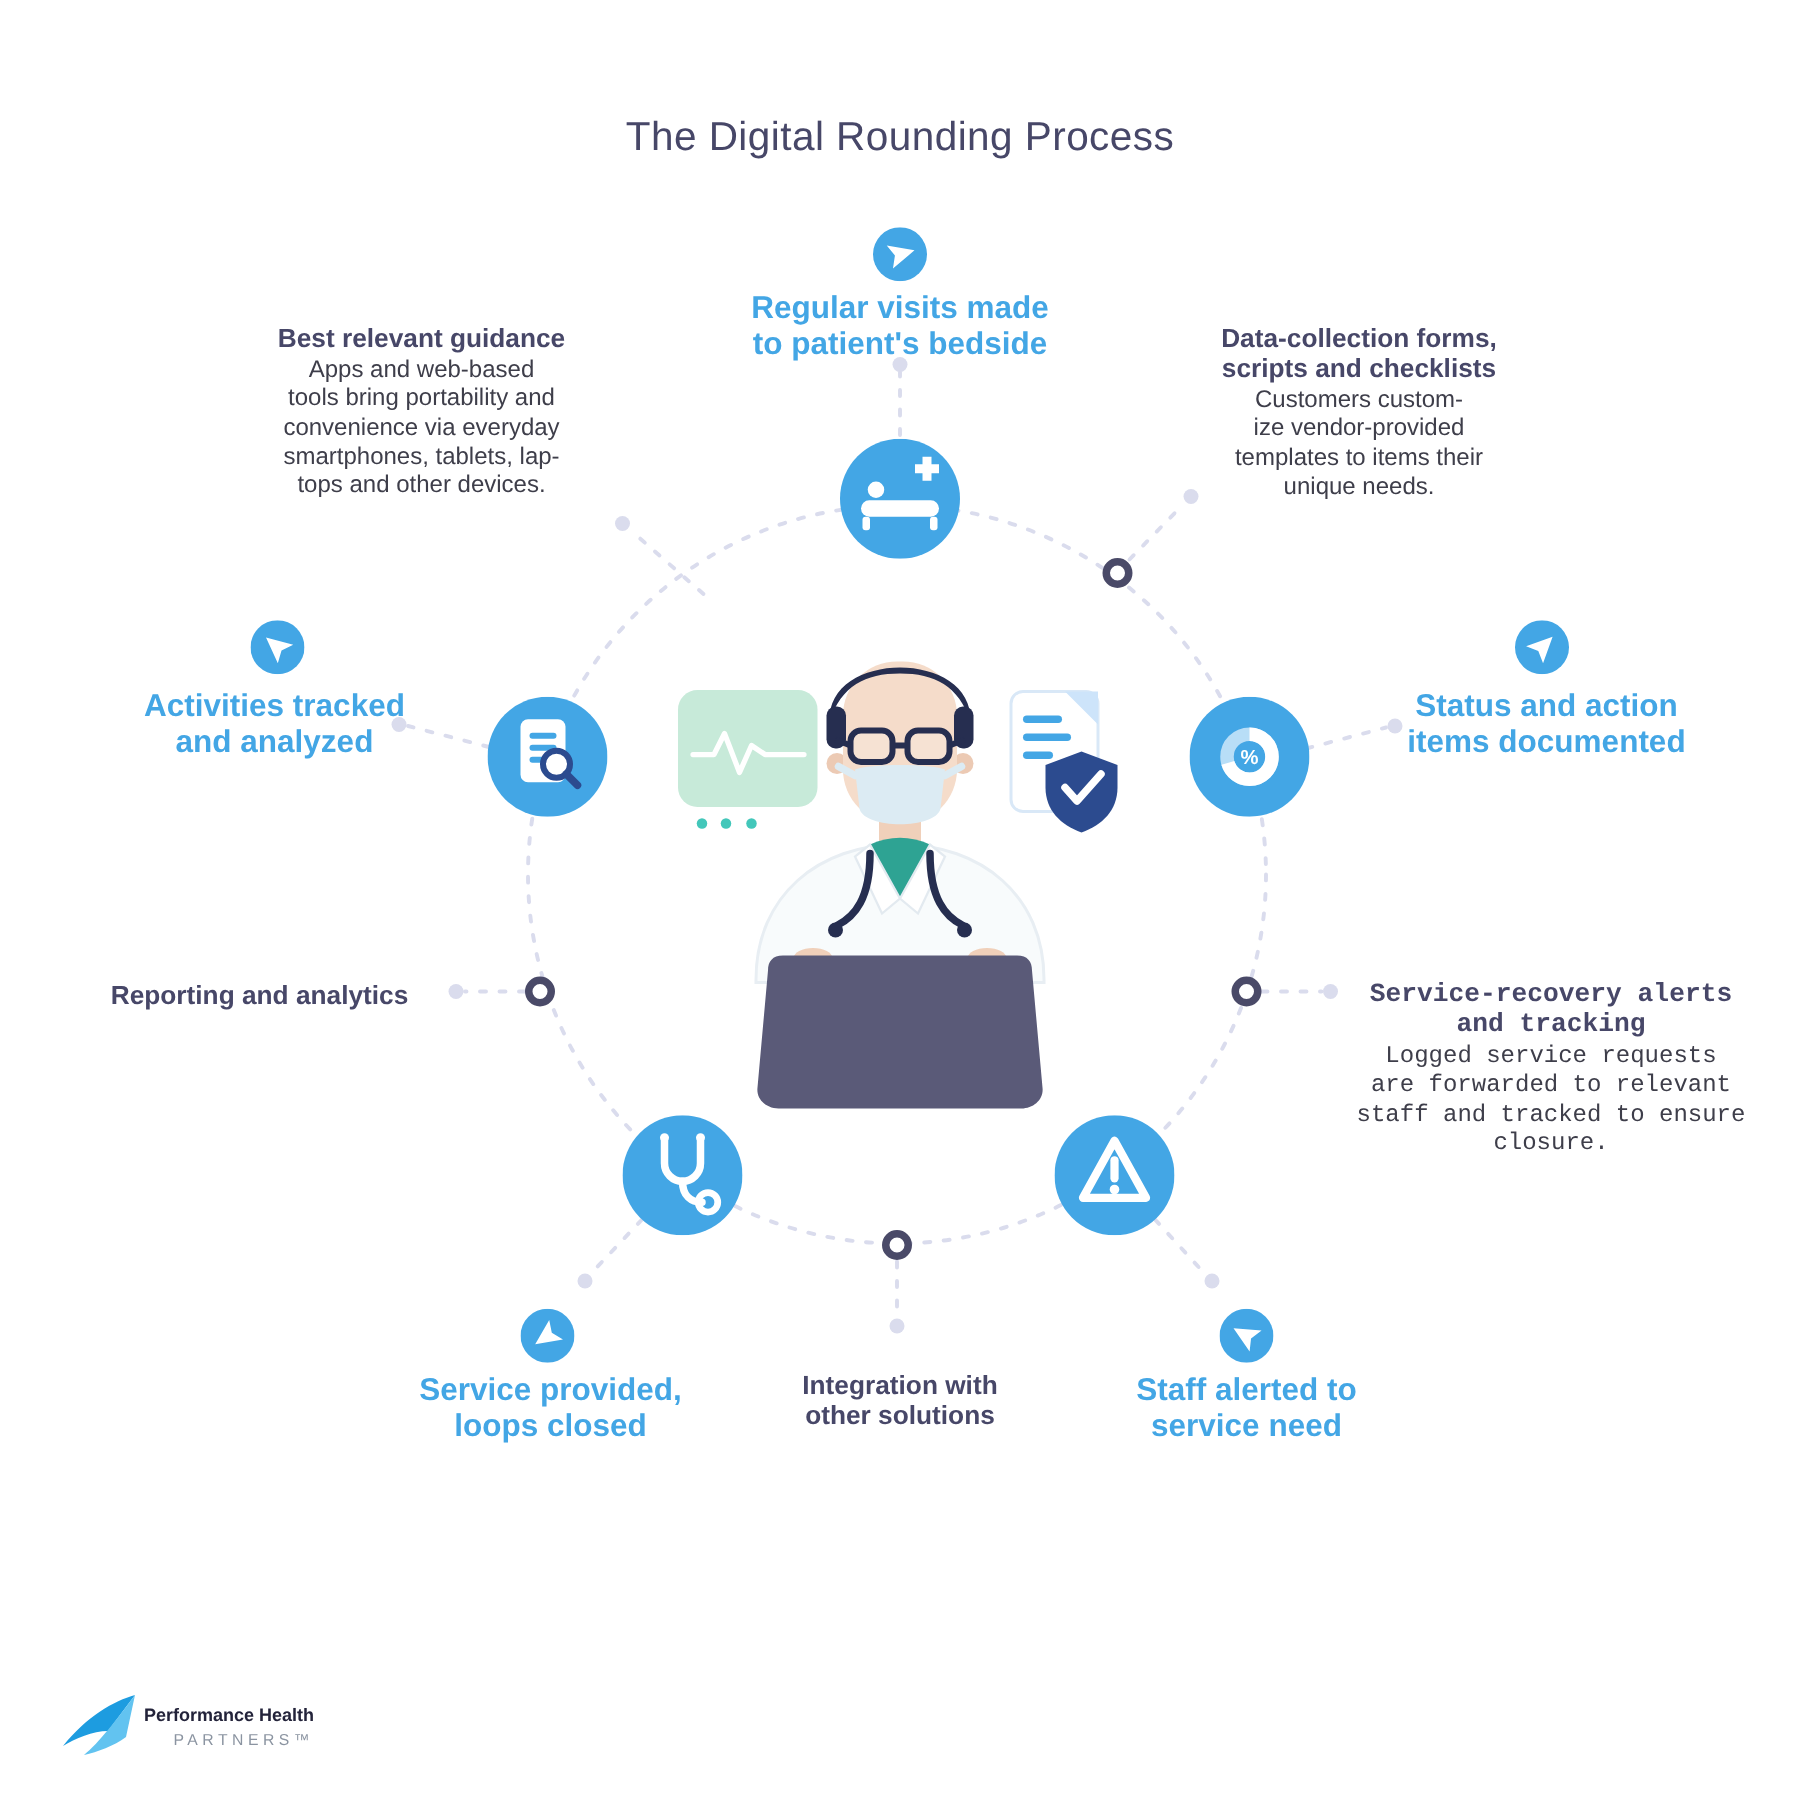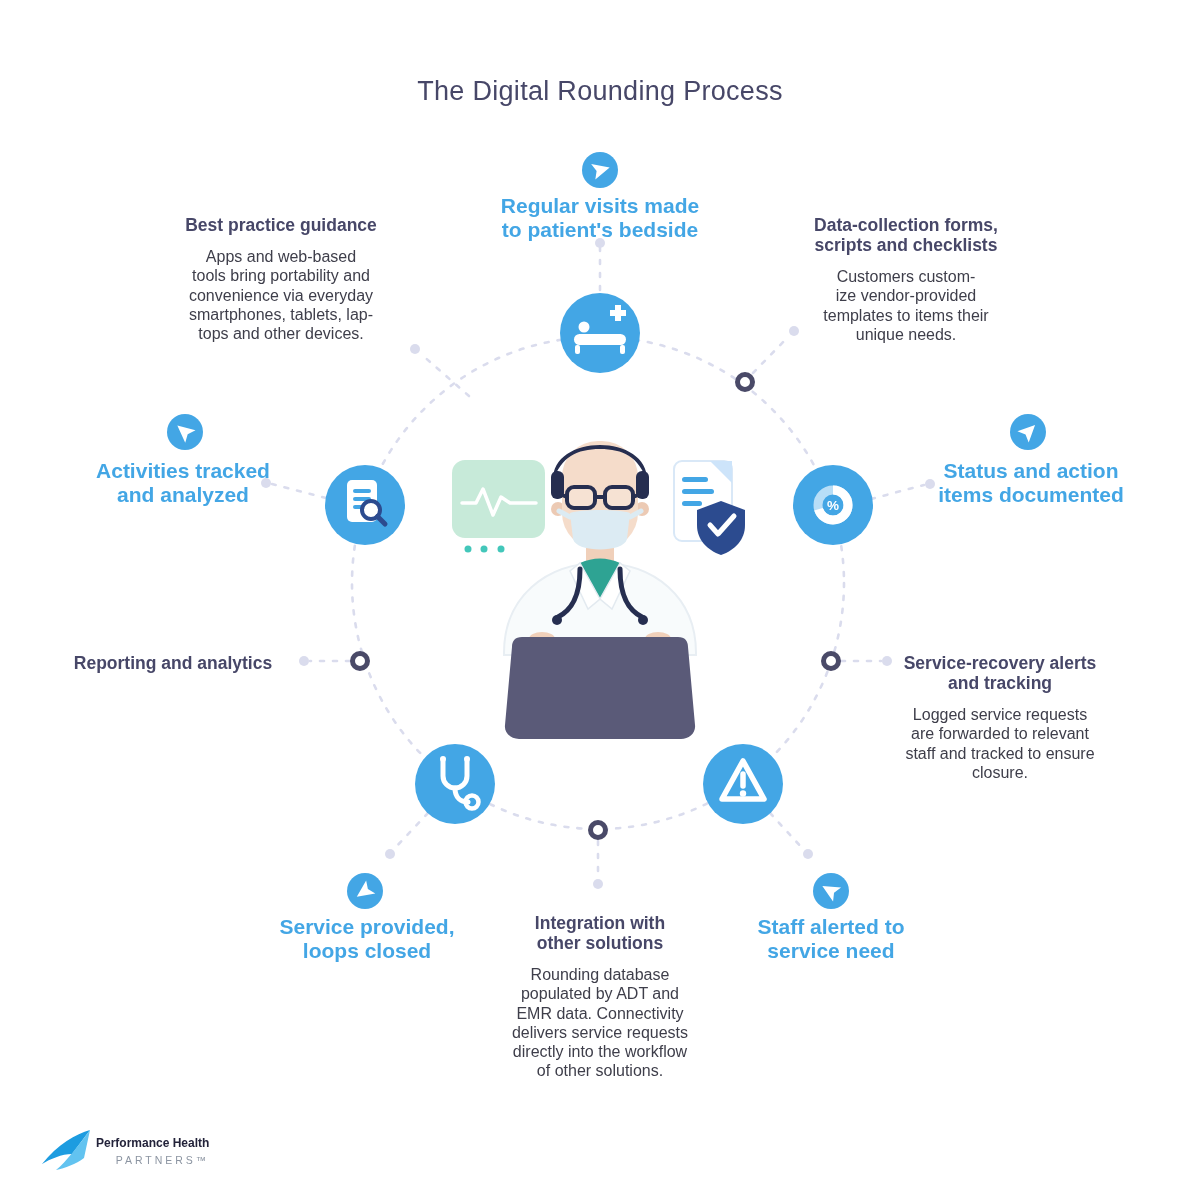--- a/index.html
+++ b/index.html
@@ -17,21 +17,21 @@
   .h-blue {
     color:#43a6e5; font-weight:800; font-size:21px; line-height:1.15;
     white-space:pre-line;
   }
   .h-navy {
     color:#474768; font-weight:800; font-size:17.5px; line-height:1.15;
     white-space:pre-line;
   }
   .body-text {
     color:#3e3e4a; font-size:16px; line-height:1.2; white-space:pre-line;
-    margin-top:12px;
+    margin-top:2px;
   }
   .icon { position:absolute; transform:translate(-50%,-50%); }
   .footer-brand { position:absolute; left:96px; top:1136px; }
   .brand-name { font-size:12px; font-weight:700; color:#23233a; }
   .brand-sub { font-size:10.5px; letter-spacing:3px; color:#8b94a1; margin-top:4px;text-align:right; }
   .logo-mark { position:absolute; left:40px; top:1126px; }
   .source { position:absolute; right:42px; top:1204px; font-size:18.5px; color:#a16207; }
 </style>
 </head>
 <body>
@@ -152,21 +152,21 @@
       <circle cx="40" cy="49.5" r="3.2" fill="#ffffff"></circle>
     </svg>
   </div>
 
   <div class="block" style="left:600px; top:194px; width:280px;">
     <div class="h-blue">Regular visits made
 to patient's bedside</div>
   </div>
 
   <div class="block" style="left:281px; top:215px; width:270px;">
-    <div class="h-navy">Best practice guidance</div>
+    <div class="h-navy">Best relevant guidance</div>
     <div class="body-text">Apps and web-based
 tools bring portability and
 convenience via everyday
 smartphones, tablets, lap-
 tops and other devices.</div>
   </div>
 
   <div class="block" style="left:906px; top:215px; width:270px;">
     <div class="h-navy">Data-collection forms,
 scripts and checklists</div>
@@ -183,21 +183,21 @@
 
   <div class="block" style="left:1031px; top:459px; width:240px;">
     <div class="h-blue">Status and action
 items documented</div>
   </div>
 
   <div class="block" style="left:173px; top:653px; width:290px;">
     <div class="h-navy">Reporting and analytics</div>
   </div>
 
-  <div class="block" style="left:1000px; top:653px; width:290px;">
+  <div class="block" style="left:1034px; top:653px; width:290px;font-family:Liberation Mono, monospace;">
     <div class="h-navy">Service-recovery alerts
 and tracking</div>
     <div class="body-text">Logged service requests
 are forwarded to relevant
 staff and tracked to ensure
 closure.</div>
   </div>
 
   <div class="block" style="left:367px; top:915px; width:240px;">
     <div class="h-blue">Service provided,
@@ -205,26 +205,20 @@
   </div>
 
   <div class="block" style="left:831px; top:915px; width:240px;">
     <div class="h-blue">Staff alerted to
 service need</div>
   </div>
 
   <div class="block" style="left:600px; top:913px; width:280px;">
     <div class="h-navy">Integration with
 other solutions</div>
-    <div class="body-text">Rounding database
-populated by ADT and
-EMR data. Connectivity
-delivers service requests
-directly into the workflow
-of other solutions.</div>
   </div>
 
   <svg class="overlay" style="left:440px; top:413px;" width="320" height="330" viewBox="0 0 320 330">
 
     <rect x="12" y="47" width="93" height="78" rx="13" fill="#c7ead9"></rect>
     <polyline points="22,90 36,90 43,76 53,102 61,84 70,90 96,90" fill="none" stroke="#ffffff" stroke-width="3.5" stroke-linejoin="round" stroke-linecap="round"></polyline>
     <circle cx="28" cy="136" r="3.5" fill="#43c7ba"></circle>
     <circle cx="44" cy="136" r="3.5" fill="#43c7ba"></circle>
     <circle cx="61" cy="136" r="3.5" fill="#43c7ba"></circle>
 

